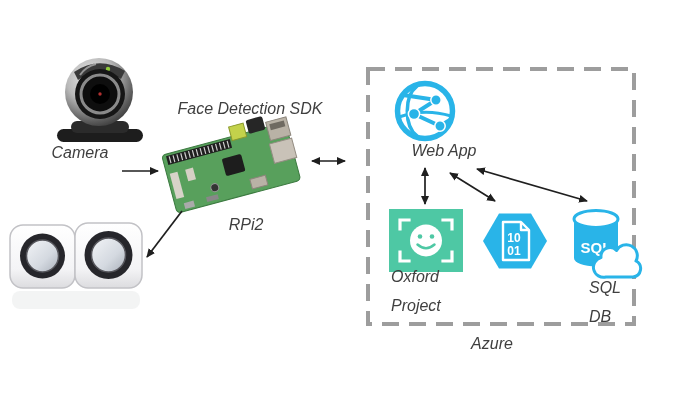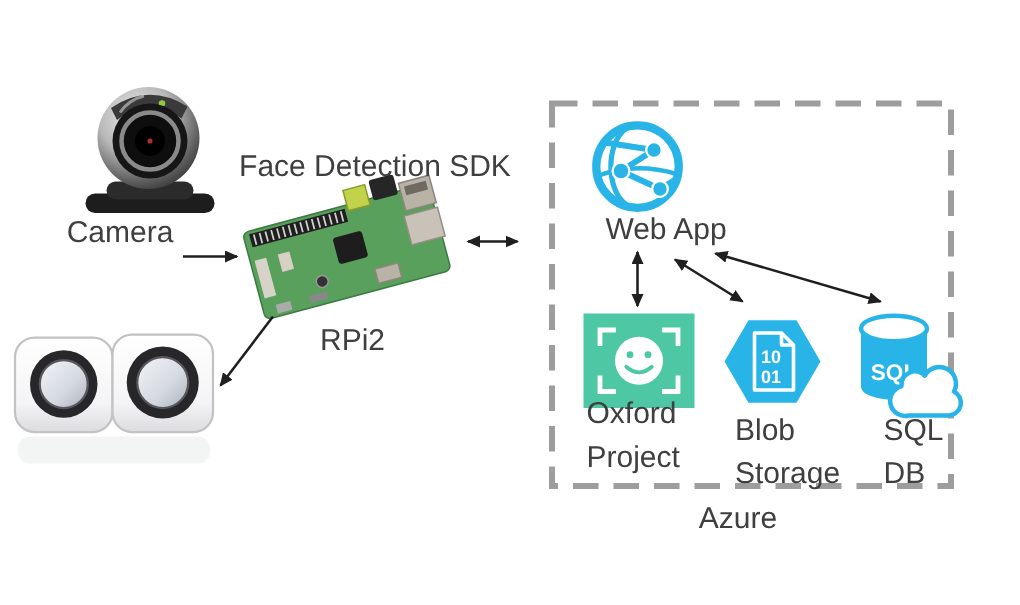--- a/index.html
+++ b/index.html
@@ -1,19 +1,19 @@
 <!DOCTYPE html>
 <html><head>
 <meta charset="utf-8">
 <style>
   html,body{margin:0;padding:0;background:#fff;}
   #canvas{position:relative;width:680px;height:403px;background:#fff;overflow:hidden;
           font-family:"Liberation Sans",sans-serif;}
   #gfx{position:absolute;left:0;top:0;width:680px;height:403px;}
-  .label{position:absolute;font-size:20px;line-height:1.2;color:#3f3f3f;}
+  .label{position:absolute;font-size:16px;line-height:1.2;color:#3f3f3f;font-style:italic;}
   .center{text-align:center;}
   .multiline{white-space:pre-line;line-height:29px;}
 </style>
 </head>
 <body>
 
 <div id="canvas">
 
 <svg id="gfx" viewBox="0 0 680 403" xmlns="http://www.w3.org/2000/svg">
   <defs>
@@ -134,29 +134,27 @@
     <line x1="425" y1="168" x2="425" y2="204" marker-start="url(#ah)" marker-end="url(#ah)"></line>
     <line x1="450" y1="173" x2="495" y2="201" marker-start="url(#ah)" marker-end="url(#ah)"></line>
     <line x1="477" y1="169" x2="587" y2="201" marker-start="url(#ah)" marker-end="url(#ah)"></line>
   </g>
 </svg>
 
 <div class="label center" style="left:38px;top:143px;width:84px;">Camera</div>
 
 <div class="label center" style="left:152px;top:99px;width:196px;">Face Detection SDK</div>
 
-<div class="label center" style="left:197px;top:215px;width:76px;">RPi2</div>
+<div class="label center" style="left:208px;top:215px;width:76px;">RPi2</div>
 
 
 <div class="label center" style="left:398px;top:141px;width:92px;">Web App</div>
 
 <div class="label multiline" style="left:391px;top:262px;width:80px;">Oxford
 Project</div>
 
-<div class="label multiline" style="left:490px;top:273px;width:80px;">Blob
-Storage</div>
 
 <div class="label multiline" style="left:589px;top:273px;width:60px;">SQL
 DB</div>
 
 <div class="label center" style="left:452px;top:334px;width:80px;">Azure</div>
 
 </div>
 
 </body></html>

